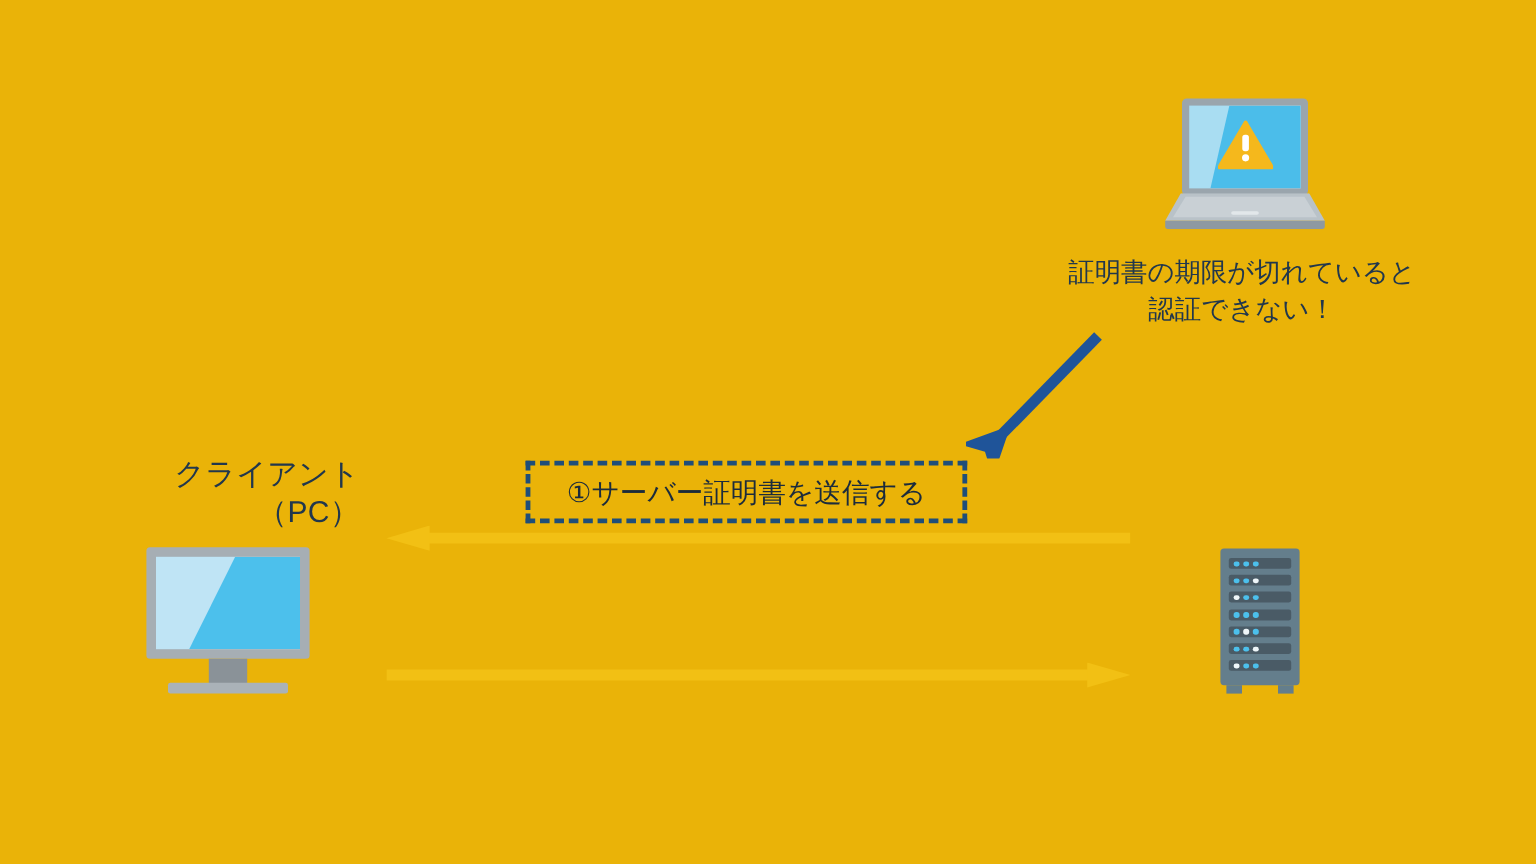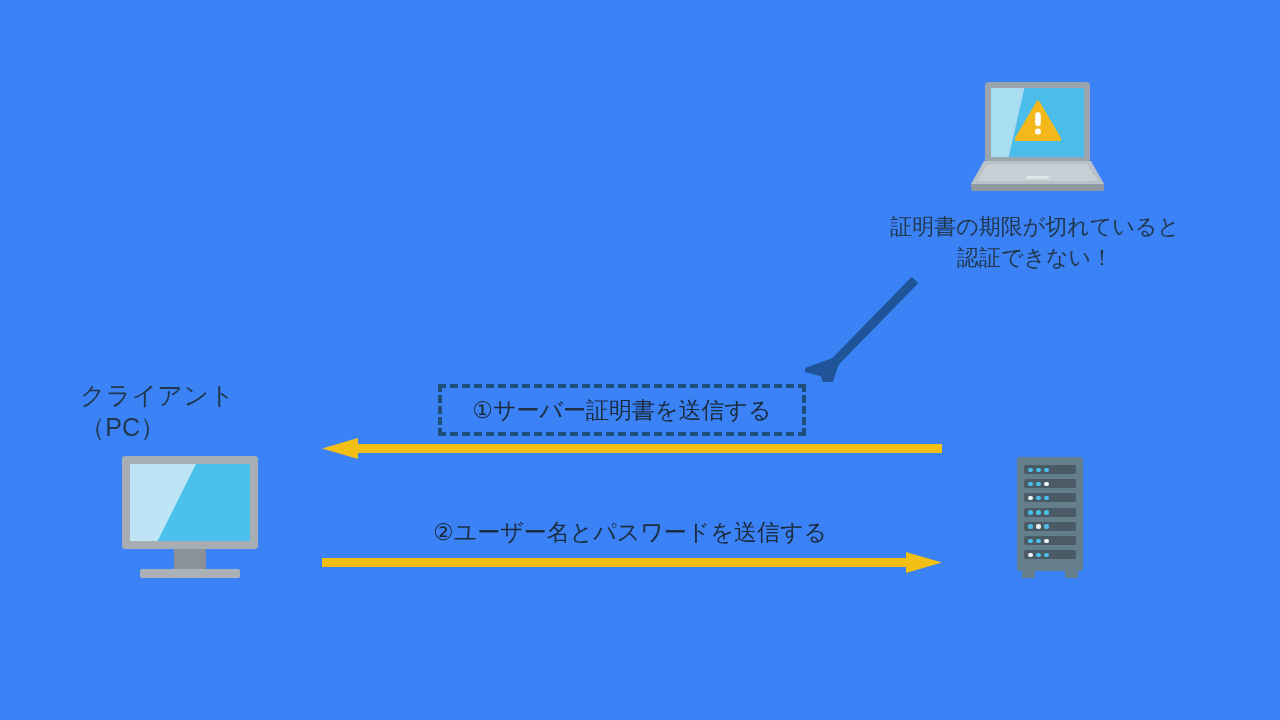--- a/index.html
+++ b/index.html
@@ -7,31 +7,31 @@
     padding: 0;
     background: #ffffff;
   }
   body {
     font-family: "Liberation Sans", "DejaVu Sans", sans-serif;
   }
   #canvas {
     position: relative;
     width: 1280px;
     height: 720px;
-    background: #3b82f6;
+    background: #eab308;
     overflow: hidden;
   }
   .abs { position: absolute; }
 
   
   .label-node {
     color: #21374d;
     font-size: 25px;
     line-height: 1.28;
-    text-align: left;
+    text-align: right;
     white-space: pre;
     letter-spacing: 0.2px;
   }
   .warn-text {
     color: #21374d;
     font-size: 22px;
     line-height: 1.42;
     text-align: center;
     white-space: pre;
   }
@@ -191,20 +191,19 @@
   </div>
 
   <div class="abs dashed-box" style="left:438px; top:384px; width:368px; height:52px;"></div>
   <div class="abs flow-text" style="left:438px; top:397px; width:368px;"><span>①サーバー証明書を送信する</span></div>
 
   <svg class="abs" viewBox="0 0 620 22" preserveAspectRatio="none" style="left:322px; top:438px; width:620px; height:22px;">
     <path d="M34 6 L620 6 L620 15 L34 15 Z" fill="#f2c014"></path>
     <path d="M0 10.5 L36 0 L36 21 Z" fill="#f2c014"></path>
   </svg>
 
-  <div class="abs flow-text" style="left:390px; top:519px; width:480px;"><span>②ユーザー名とパスワードを送信する</span></div>
 
   <svg class="abs" viewBox="0 0 620 22" preserveAspectRatio="none" style="left:322px; top:552px; width:620px; height:22px;">
     <path d="M0 6 L586 6 L586 15 L0 15 Z" fill="#f2c014"></path>
     <path d="M620 10.5 L584 0 L584 21 Z" fill="#f2c014"></path>
   </svg>
 
 </div>
 
 </body></html>

